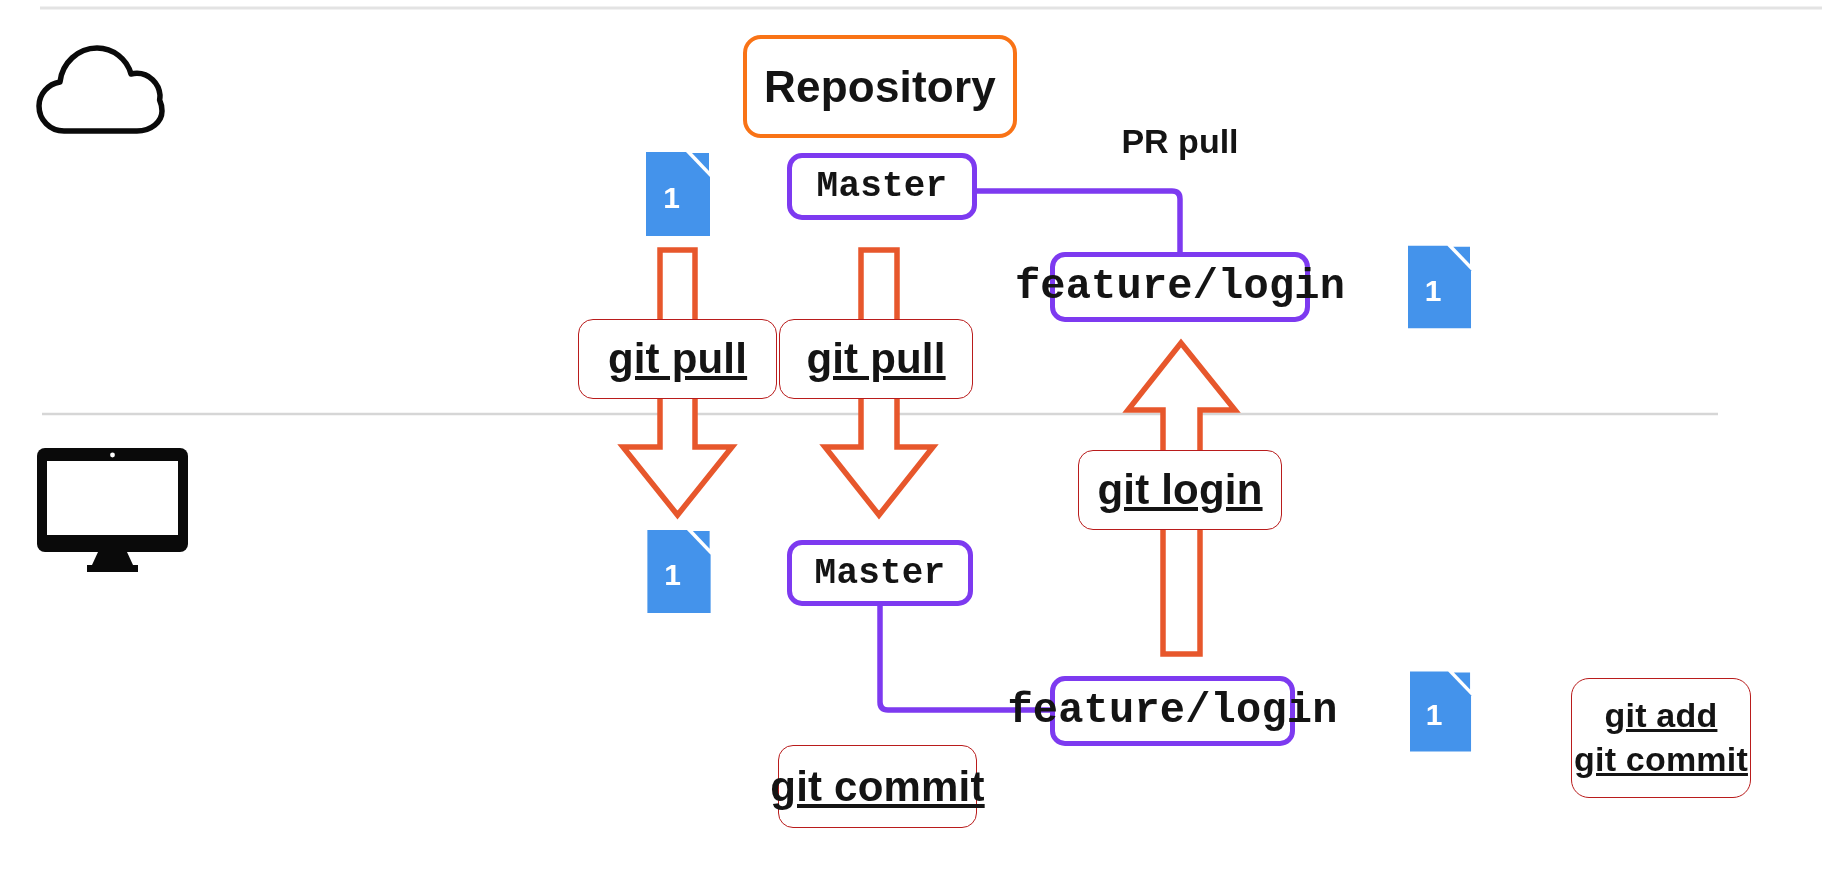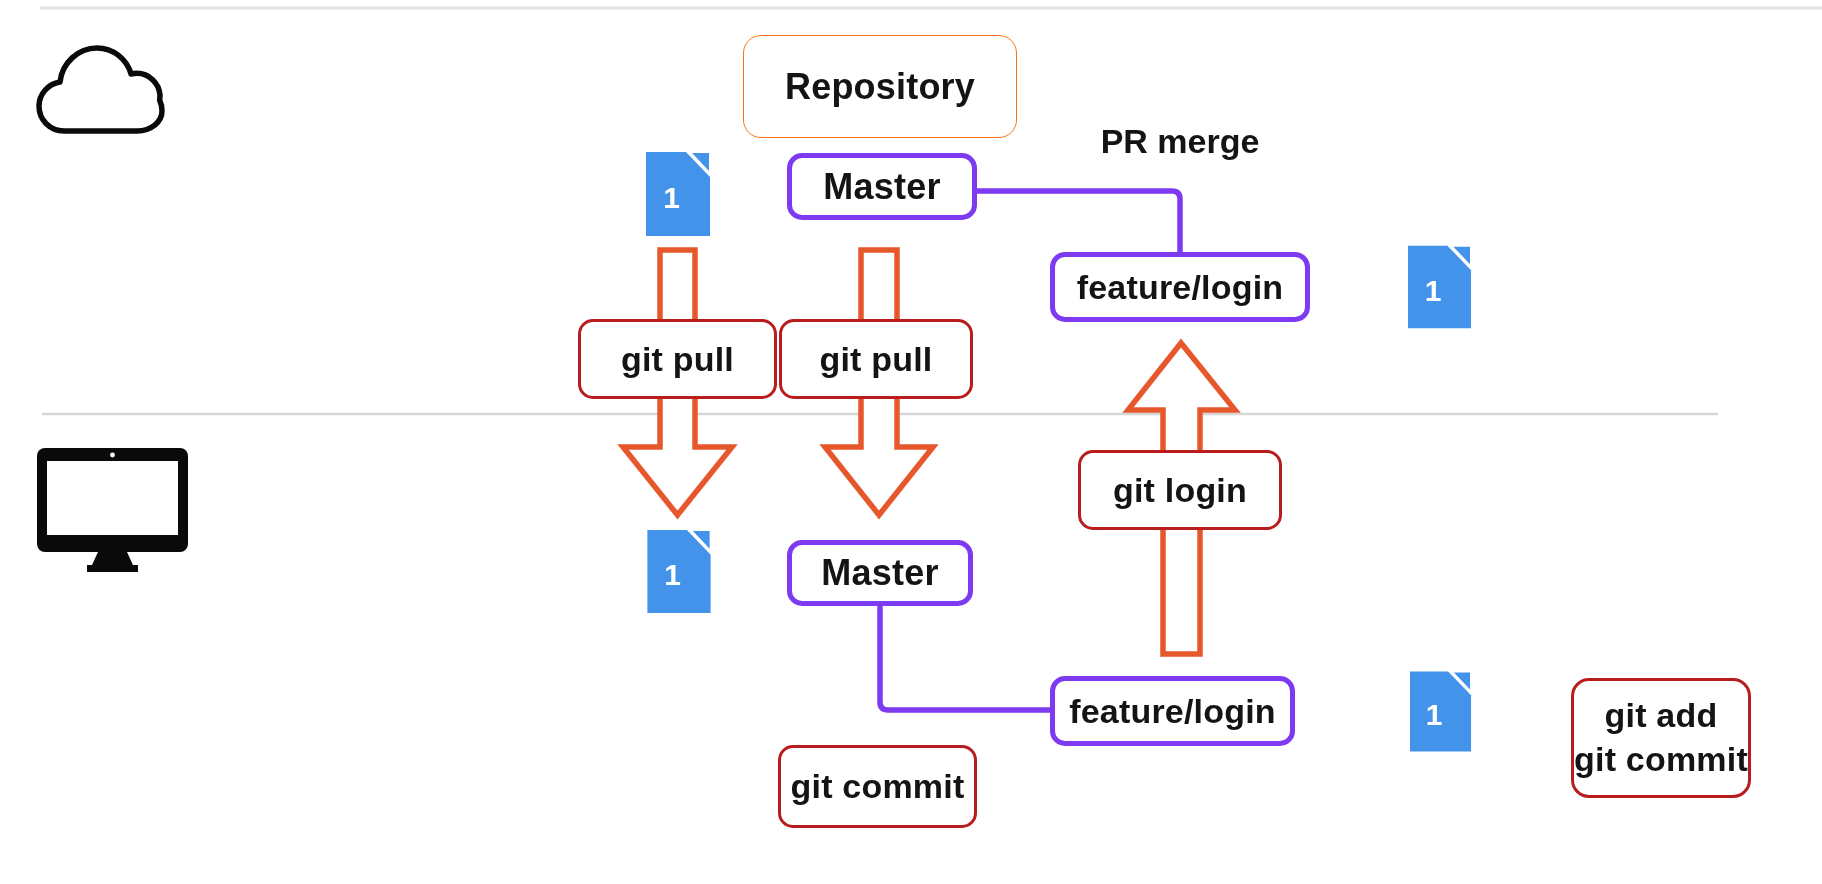--- a/index.html
+++ b/index.html
@@ -4,25 +4,25 @@
 <style>
   html,body{margin:0;padding:0;background:#ffffff;}
   #canvas{
     position:relative;width:1822px;height:884px;background:#ffffff;overflow:hidden;
     font-family:"Liberation Sans","DejaVu Sans",sans-serif;color:#141414;
   }
   #wires{position:absolute;left:0;top:0;width:1822px;height:884px;z-index:1;}
   .box{
     position:absolute;background:#ffffff;box-sizing:border-box;z-index:3;
     display:flex;align-items:center;justify-content:center;
-    font-weight:700;font-size:34px;letter-spacing:.2px;white-space:nowrap;
+    font-weight:700;font-size:42px;letter-spacing:.2px;white-space:nowrap;
   }
-  .box.amber{border:1px solid #f97316;border-radius:18px;font-size:36px;}
-  .box.purple{border:5px solid #7D3AF0;border-radius:15px;}
-  .box.orange{border:3px solid #b91c1c;border-radius:15px;}
+  .box.amber{border:4px solid #f97316;border-radius:18px;font-size:44px;}
+  .box.purple{border:5px solid #7D3AF0;border-radius:15px;font-family:Liberation Mono, monospace;}
+  .box.orange{border:1px solid #b91c1c;border-radius:15px;text-decoration:underline;}
   .box.two-line{flex-direction:column;line-height:1.28;font-size:34px;}
   .floating-label{
     position:absolute;z-index:3;font-weight:700;font-size:34px;white-space:nowrap;
     text-align:center;
   }
   .doc{position:absolute;z-index:2;}
   .doc svg{position:absolute;left:0;top:0;width:100%;height:100%;}
   .doc .doc-badge{
     position:absolute;inset:0;display:flex;align-items:center;justify-content:center;
     color:#ffffff;font-weight:700;font-size:30px;transform:translate(-7px,3px);
@@ -64,21 +64,21 @@
   </svg>
 
   <div class="box amber" style="left:743px;top:35px;width:274px;height:103px">
     <span>Repository</span>
   </div>
 
   <div class="box purple" style="left:787px;top:153px;width:190px;height:67px;font-size:36px">
     <span>Master</span>
   </div>
 
-  <div class="floating-label" style="left:1080px;top:122px;width:200px">PR merge</div>
+  <div class="floating-label" style="left:1080px;top:122px;width:200px">PR pull</div>
 
   <div class="box purple" style="left:1050px;top:252px;width:260px;height:70px">
     <span>feature/login</span>
   </div>
 
   <div class="box orange" style="left:578px;top:319px;width:199px;height:80px">
     <span>git pull</span>
   </div>
   <div class="box orange" style="left:779px;top:319px;width:194px;height:80px">
     <span>git pull</span>

